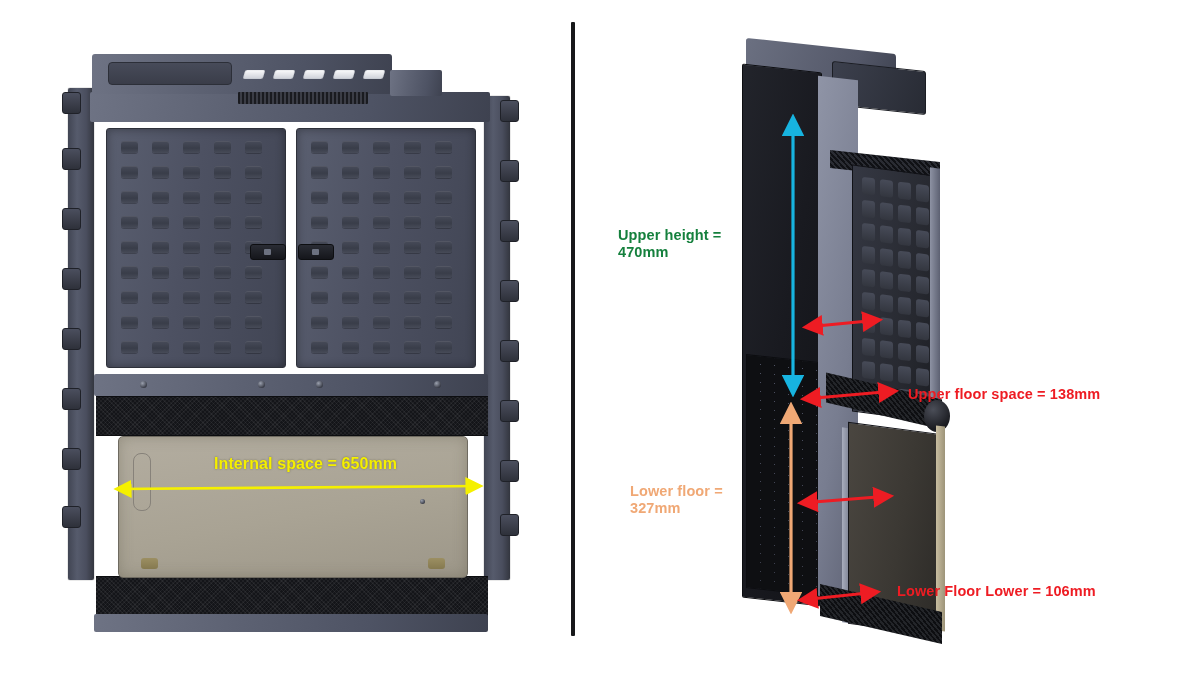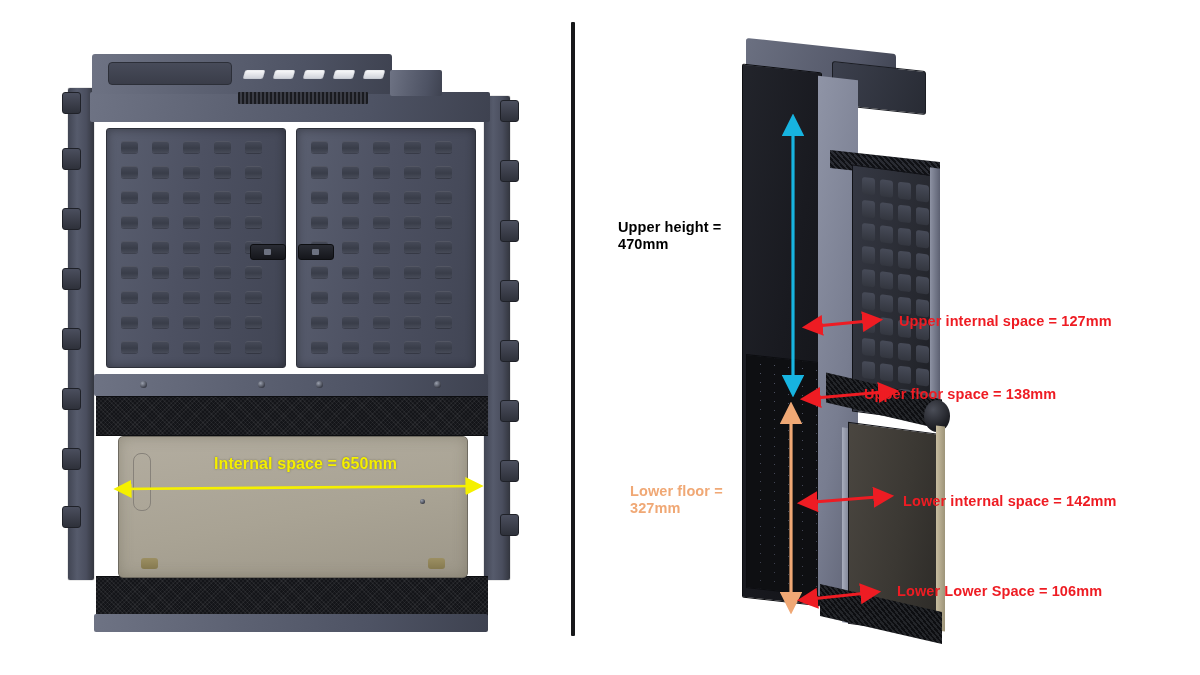--- a/index.html
+++ b/index.html
@@ -8,21 +8,21 @@
   #stage{position:relative;width:1200px;height:675px;background:#ffffff;}
 
   .abs{position:absolute;}
 
   
   #divider{left:571px;top:22px;width:4px;height:614px;background:#17181a;border-radius:1px;}
 
   
   .annot{position:absolute;font-weight:bold;font-size:14.5px;line-height:17px;
          letter-spacing:.1px;white-space:pre-line;}
-  .annot.cyan{color:#000000;}
+  .annot.cyan{color:#15803d;margin-top:8px;}
   .annot.orange{color:#f0a875;}
   .annot.red{color:#ee1c23;}
   .annot.yellow{color:#f5f000;font-size:16px;
       text-shadow:0 0 2px rgba(60,55,20,.55);}
 
   
   svg.over{position:absolute;left:0;top:0;width:1200px;height:675px;pointer-events:none;}
 
   
   #leftview{left:60px;top:48px;width:460px;height:560px;}
@@ -415,20 +415,18 @@
   </svg>
 
   <div class="annot yellow" style="left:214px;top:455px;">Internal space = 650mm</div>
 
   <div class="annot cyan" style="left:618px;top:219px;">Upper height =
 470mm</div>
 
   <div class="annot orange" style="left:630px;top:483px;">Lower floor =
 327mm</div>
 
-  <div class="annot red" style="left:899px;top:313px;">Upper internal space = 127mm</div>
-
-  <div class="annot red" style="left:864px;top:386px;">Upper floor space = 138mm</div>
-
-  <div class="annot red" style="left:903px;top:493px;">Lower internal space = 142mm</div>
-
-  <div class="annot red" style="left:897px;top:583px;">Lower Lower Space = 106mm</div>
+
+  <div class="annot red" style="left:908px;top:386px;">Upper floor space = 138mm</div>
+
+
+  <div class="annot red" style="left:897px;top:583px;">Lower Floor Lower = 106mm</div>
 </div>
 
 </body></html>

